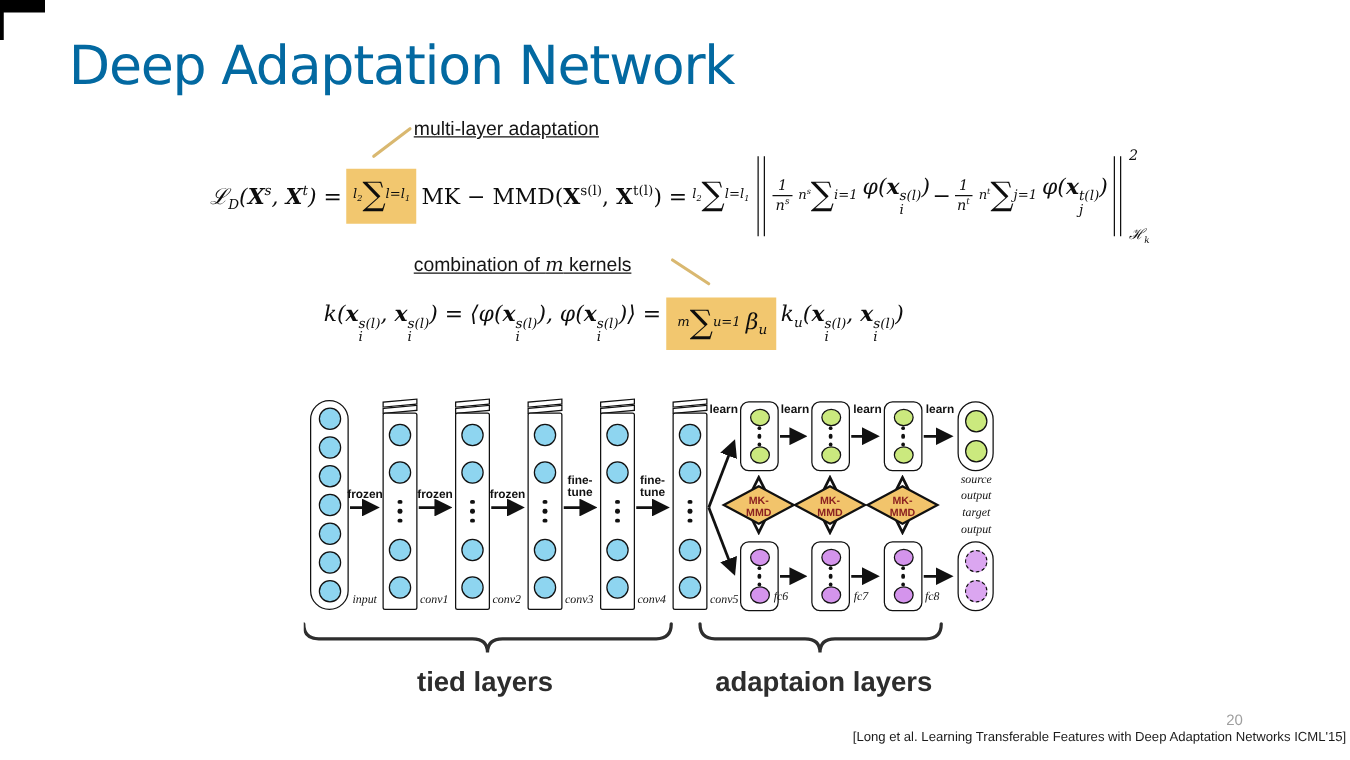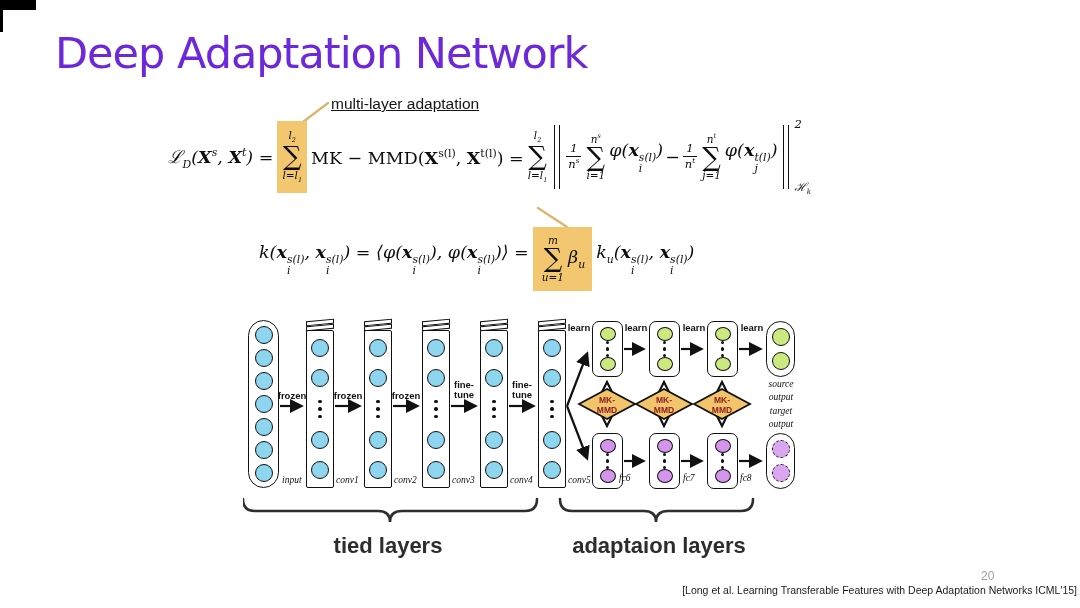--- a/index.html
+++ b/index.html
@@ -6,39 +6,39 @@
   .slide{position:relative;width:1080px;height:608px;background:#ffffff;overflow:hidden;
          font-family:"Liberation Sans",sans-serif;color:#111;}
   .abs{position:absolute;}
 
   
   .corner-h{left:0;top:0;width:36px;height:10px;background:#000;}
   .corner-v{left:0;top:0;width:3px;height:32px;background:#000;}
 
   
   .title{left:55px;top:28px;font-family:"DejaVu Sans","Liberation Sans",sans-serif;
-         font-size:43px;letter-spacing:-1px;color:#6d28d9;white-space:nowrap;}
+         font-size:43px;letter-spacing:-1px;color:#0369a1;white-space:nowrap;}
 
   
   .ann{font-size:15.5px;color:#151515;white-space:nowrap;text-decoration:underline;}
   .ann1{left:331px;top:95px;}
   .ann2{left:331px;top:203px;}
   .ann .mvar{font-family:"DejaVu Serif",serif;font-style:italic;}
 
   
   .formula{display:flex;align-items:center;white-space:nowrap;
            font-family:"DejaVu Serif","Liberation Serif",serif;font-style:italic;
            font-size:17.5px;color:#0d0d0d;}
   .f1{left:167px;top:113px;height:88px;}
   .f2{left:258px;top:228px;height:62px;}
   .formula sup,.formula sub{font-size:62%;font-style:inherit;}
   .rm{font-style:normal;}
   .bb{font-weight:bold;}
   .mtext{margin:0 1px;}
-  .sum{display:inline-flex;flex-direction:column;align-items:center;line-height:1;margin:0 3px;}
+  .sum{display:inline-flex;flex-direction:row;align-items:center;line-height:1;margin:0 3px;}
   .sum .lim{font-size:10.5px;line-height:1.1;}
   .sum .sig{font-size:26px;font-style:normal;line-height:0.9;padding:1px 0;}
   .hl{background:#F2C76F;padding:9px 5px;}
   .hl2{display:inline-flex;align-items:center;background:#F2C76F;padding:8px 6px;margin:0 3px;}
   .frac{display:inline-flex;flex-direction:column;align-items:center;font-size:11.5px;
         line-height:1.2;margin:0 2px;}
   .frac .den{border-top:1.2px solid #111;padding:0 2px;}
   .norm{display:inline-flex;align-items:center;}
   .dbar{display:inline-block;width:4px;height:64px;border-left:1.5px solid #111;
         border-right:1.5px solid #111;margin:0 4px;}
@@ -155,20 +155,21 @@
             <span>j</span>
           </span>)</span>
       <span class="dbar"></span>
     </span>
     <span class="nexp">
       <span>2</span>
       <span>ℋ<sub>k</sub></span>
     </span>
   </div>
 
+  <div class="abs ann ann2"><span>combination of </span><span class="mvar">m</span><span> kernels</span></div>
   <svg class="ptr" style="left:535px;top:205px;" width="38" height="28">
     <line x1="3" y1="3" x2="32" y2="22" stroke="#D9B870" stroke-width="2.5" stroke-linecap="round"></line>
   </svg>
 
   <div class="abs formula f2">
     <span class="mtext">k(<span class="bb">x</span><span class="ss">
           <span>s(l)</span>
           <span>i</span>
         </span>, <span class="bb">x</span><span class="ss">
           <span>s(l)</span>

